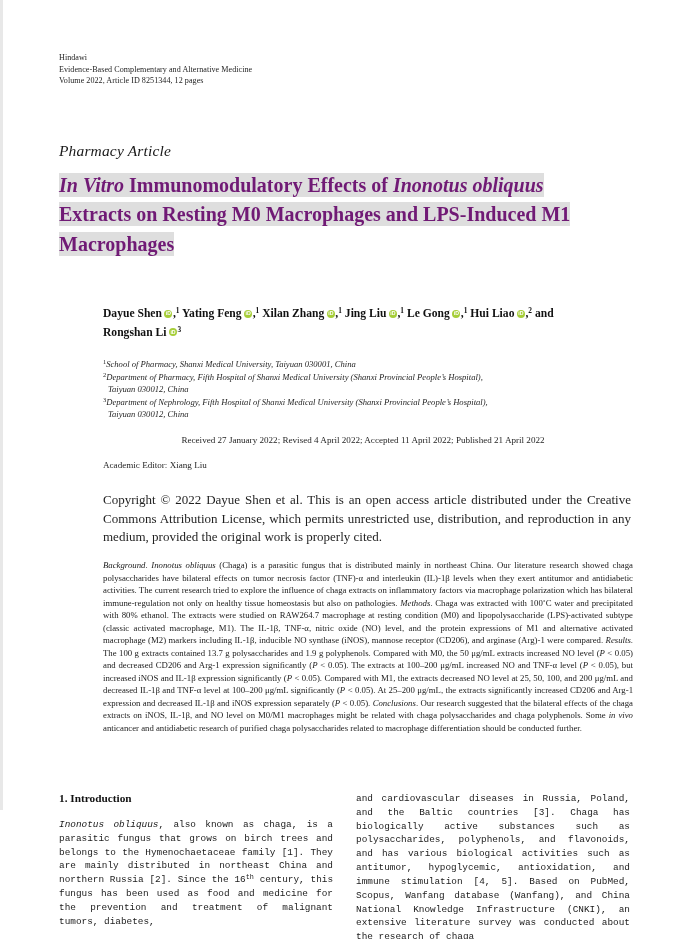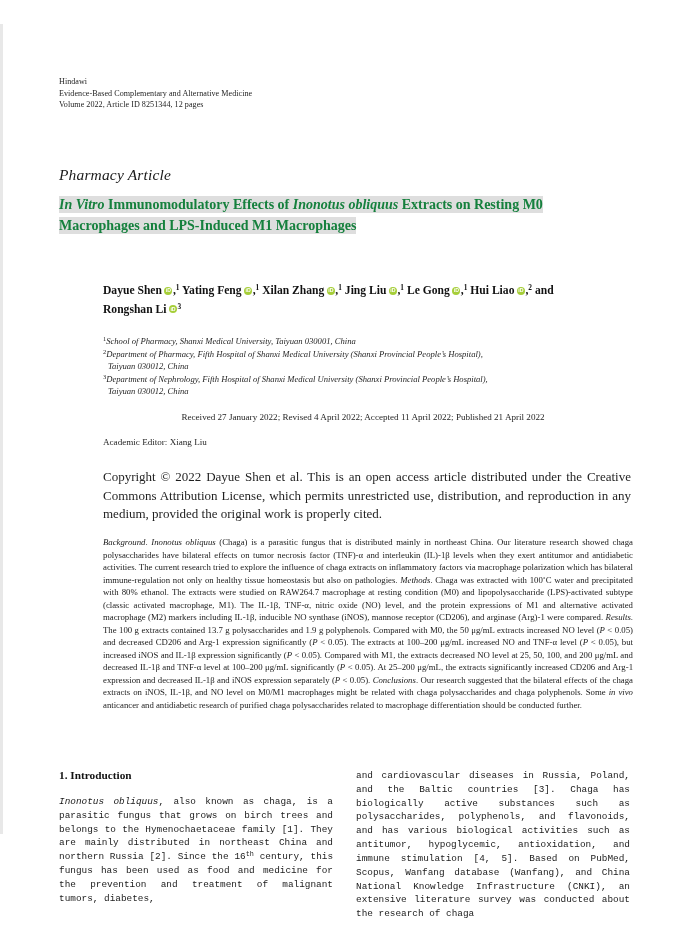--- a/index.html
+++ b/index.html
@@ -16,21 +16,20 @@
     overflow: hidden;
   }
   .page {
     position: absolute;
     left: 0; top: 0;
     width: 688px;
     height: 810px;
     background: #ffffff;
     box-sizing: border-box;
     border-left: 3px solid #e8e8e8;
-    margin-top: 24px;
   }
   .page-inner {
     padding: 52px 60px 0 56px;
   }
 
   
   .pub-header {
     font-size: 8.1px;
     line-height: 1.44;
     color: #242424;
@@ -43,24 +42,24 @@
     margin-top: 55px;
     font-size: 15.5px;
     font-style: italic;
     color: #1a1a1a;
     letter-spacing: 0.01em;
   }
 
   
   .title {
     margin-top: 11px;
-    font-size: 14px;
+    font-size: 20px;
     font-weight: bold;
     line-height: 1.47;
-    color: #15803d;
+    color: #701a75;
     max-width: 540px;
   }
   .title .hl {
     background: #dedede;
     box-decoration-break: clone;
     -webkit-box-decoration-break: clone;
     padding: 1px 0 1px 0;
   }
   .title i { font-style: italic; }
 

